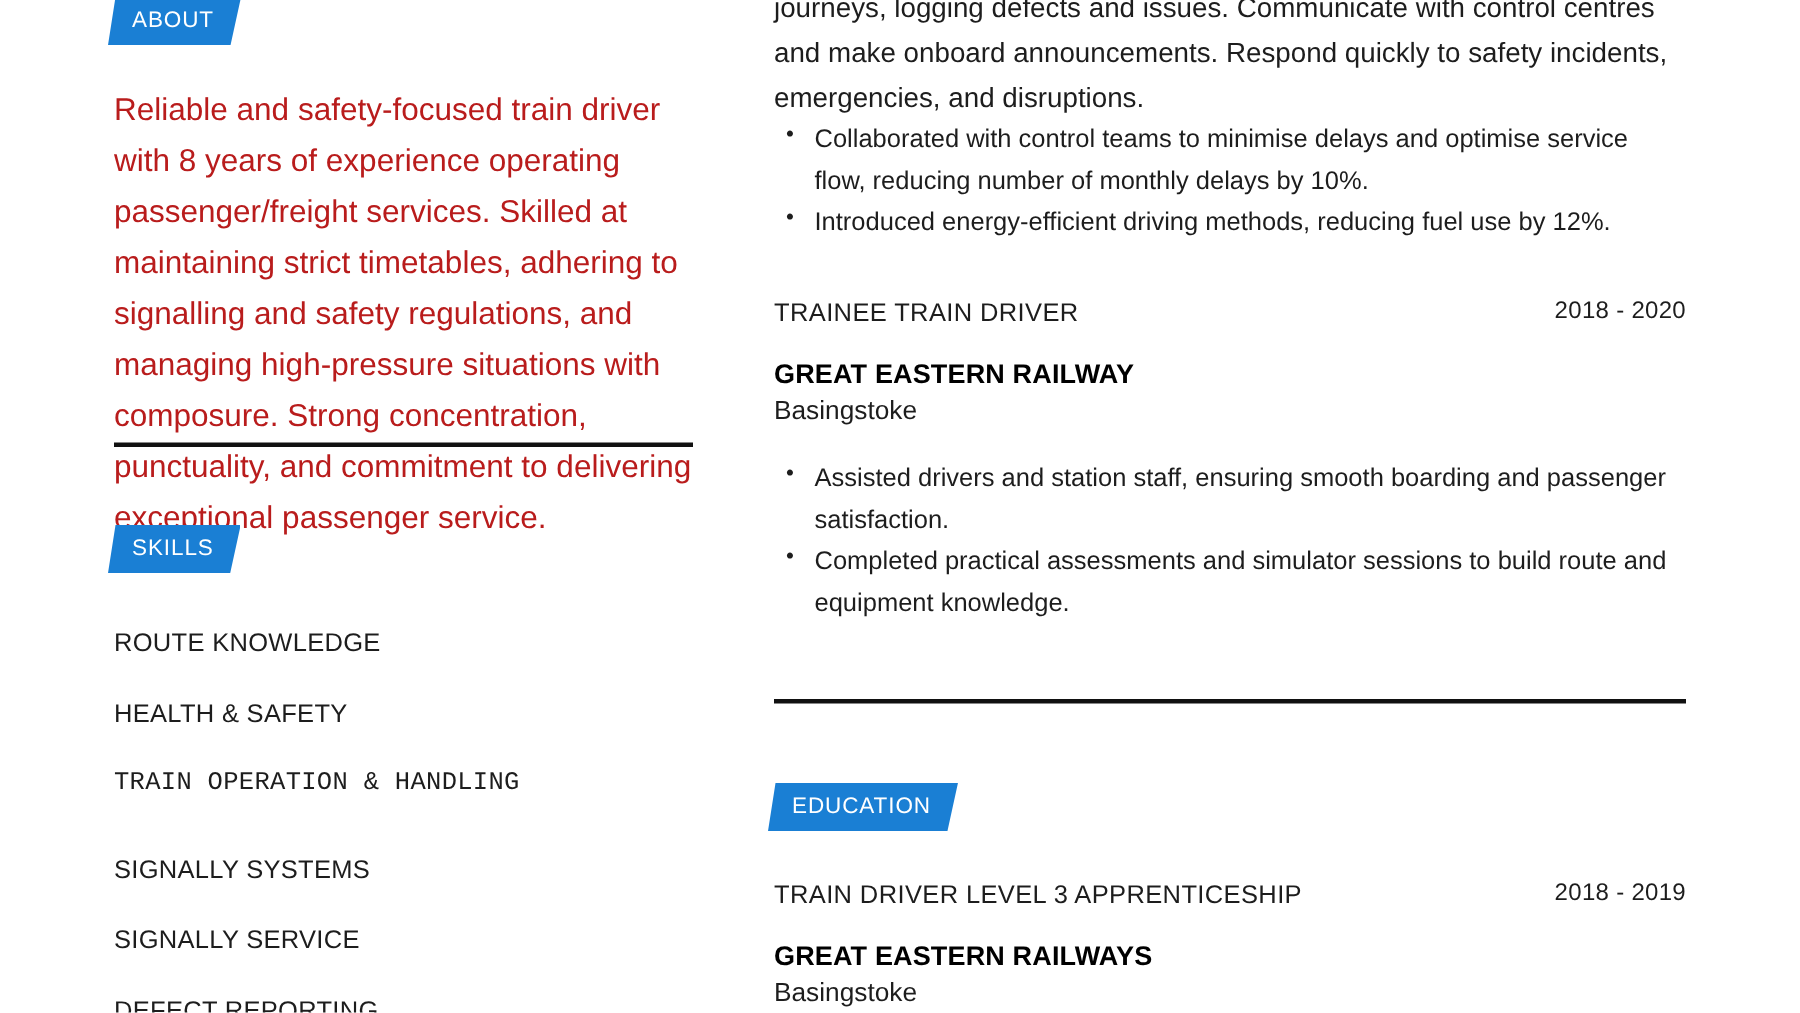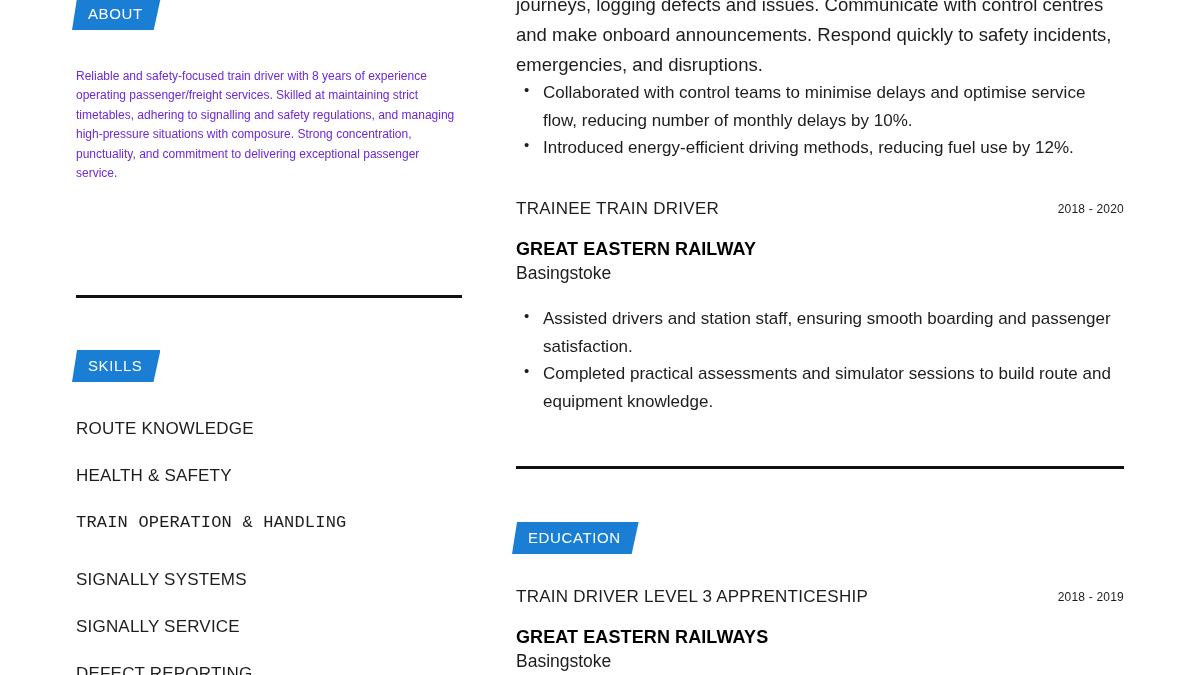--- a/index.html
+++ b/index.html
@@ -25,24 +25,23 @@
     letter-spacing:.6px;
     line-height:1;
     padding:8px 18px 9px 16px;
     -webkit-clip-path: polygon(5px 0, 100% 0, calc(100% - 7px) 100%, 0 100%);
     clip-path: polygon(5px 0, 100% 0, calc(100% - 7px) 100%, 0 100%);
     white-space:nowrap;
   }
 
   
   .about-text {
-    font-size:12px;
+    font-size:21px;
     line-height:1.62;
-    color:#6d28d9;
-    margin-top:10px;
+    color:#b91c1c;
   }
   .rule {
     height:3px;
     background:#111111;
     width:100%;
   }
   .skill {
     font-size:17px;
     letter-spacing:.2px;
     color:#1d1d1d;
@@ -51,31 +50,31 @@
 
   
   .body-text {
     font-size:18.5px;
     line-height:1.62;
     color:#1d1d1d;
   }
   .entry-head {
     display:flex;
     justify-content:space-between;
-    align-items:center;
+    align-items:flex-start;
     gap:20px;
   }
   .entry-title {
     font-size:17px;
     letter-spacing:.25px;
     color:#1d1d1d;
     white-space:nowrap;
   }
   .entry-dates {
-    font-size:12px;
+    font-size:16px;
     letter-spacing:.2px;
     color:#1d1d1d;
     white-space:nowrap;
   }
   .entry-org {
     font-size:18px;
     font-weight:bold;
     letter-spacing:.1px;
     color:#000000;
   }

